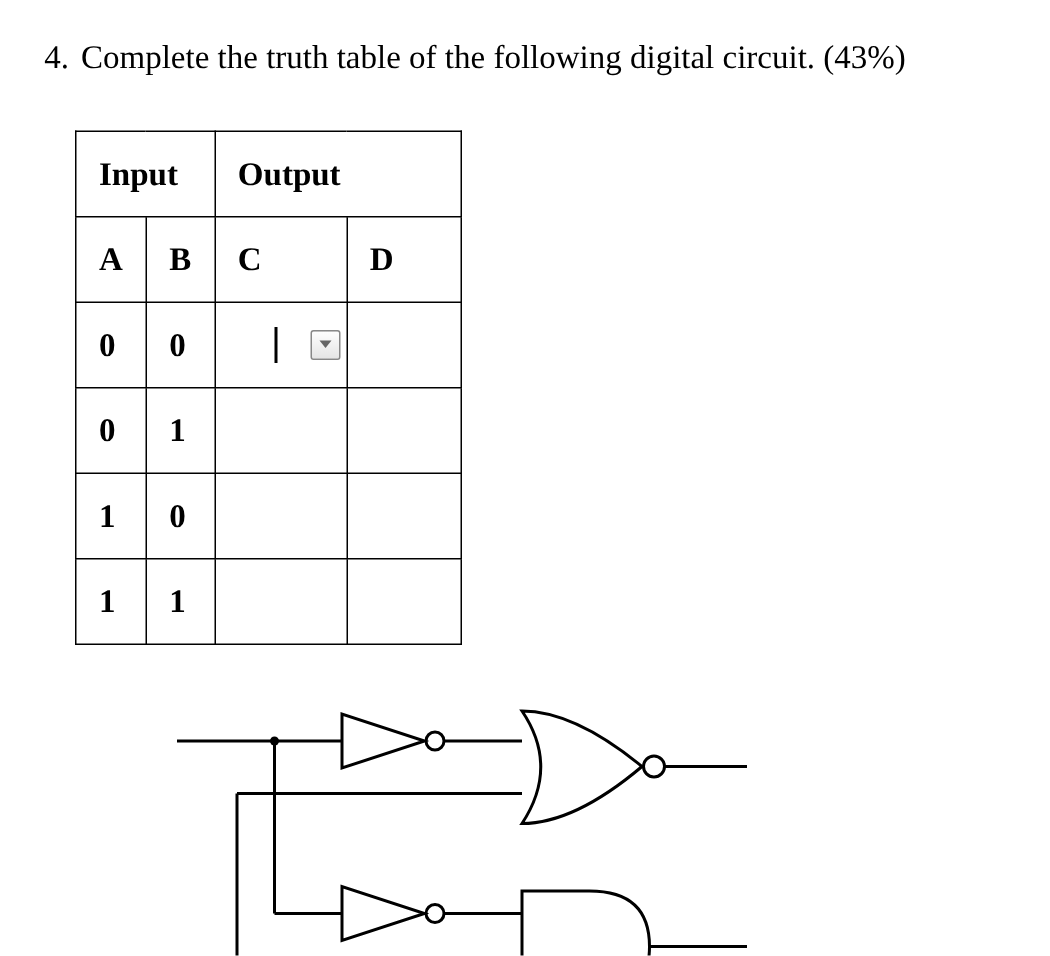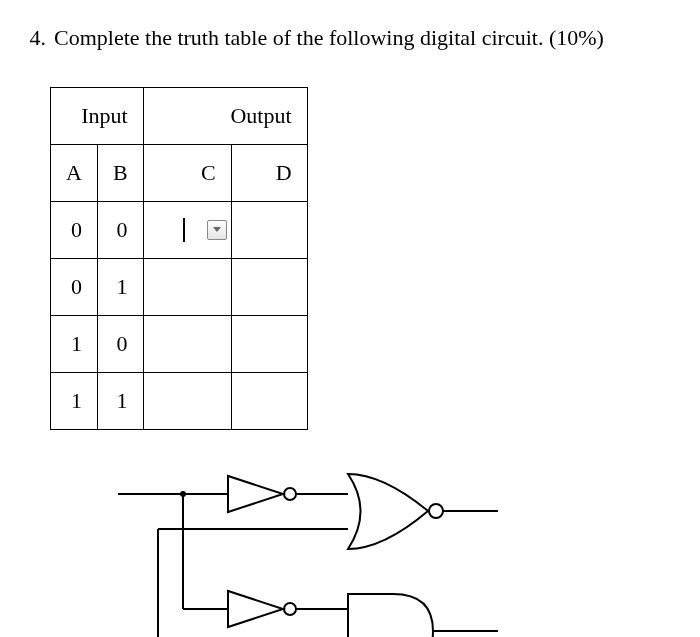--- a/index.html
+++ b/index.html
@@ -36,25 +36,25 @@
 
   
   .truth-table {
     border-collapse: collapse;
     margin-left: 42px;
     font-size: 22px;
   }
   .truth-table th,
   .truth-table td {
     border: 1px solid #000;
-    text-align: right;
+    text-align: left;
     vertical-align: middle;
     height: 40px;
     box-sizing: border-box;
-    font-weight: normal;
+    font-weight: bold;
     padding: 15px;
   }
   .col-a, .col-b { width: 40px; }
   .col-c { width: 88px; }
   .col-d { width: 76px; }
 
   .c-cell {
     position: relative;
   }
   .caret-wrap {
@@ -118,21 +118,21 @@
     stroke: none;
   }
 </style>
 </head>
 <body>
 
 <div class="page">
 
   <div class="q-line">
     <div class="q-num">4.</div>
-    <div class="q-text">Complete the truth table of the following digital circuit. (10%)</div>
+    <div class="q-text">Complete the truth table of the following digital circuit. (43%)</div>
   </div>
 
   <table class="truth-table">
     <tbody>
         <tr>
       <th colspan="2">Input</th>
       <th colspan="2">Output</th>
     </tr>
     <tr>
       <th class="col-a">A</th>

